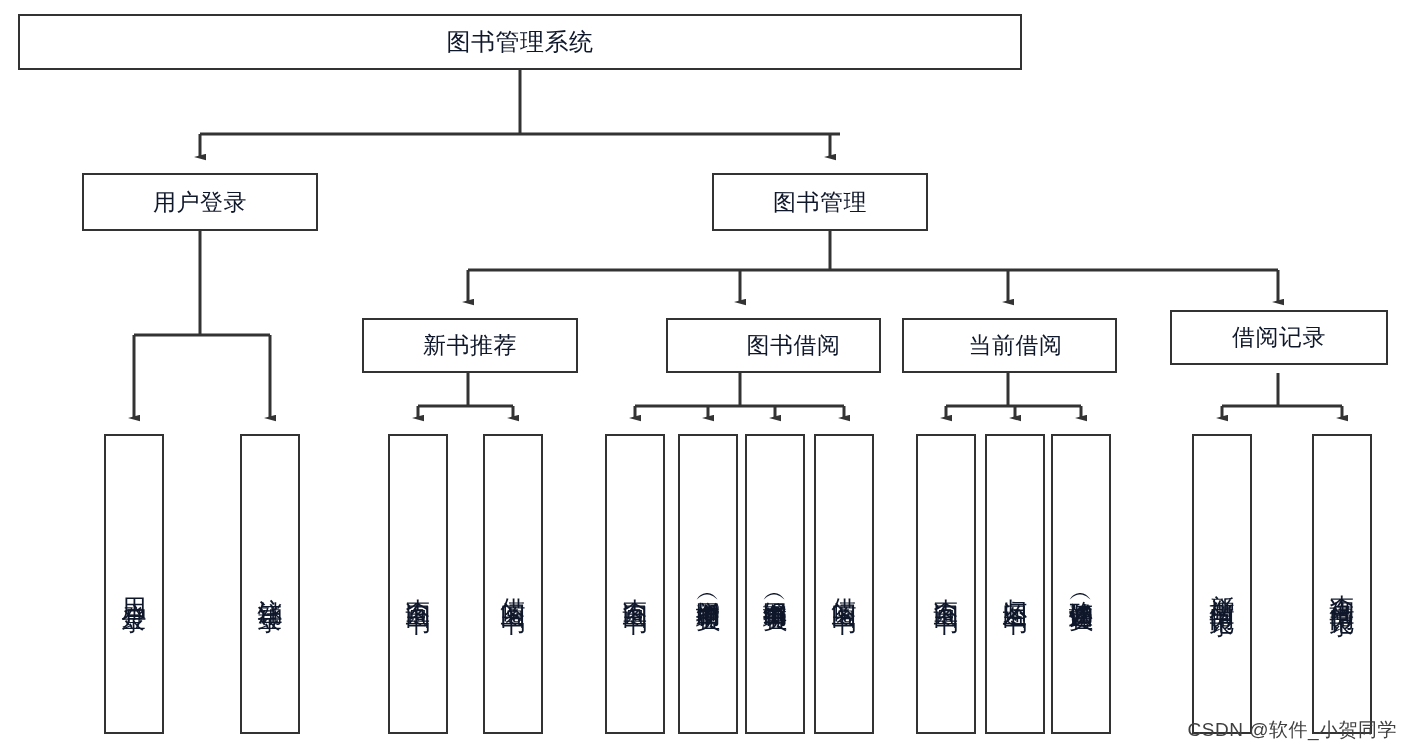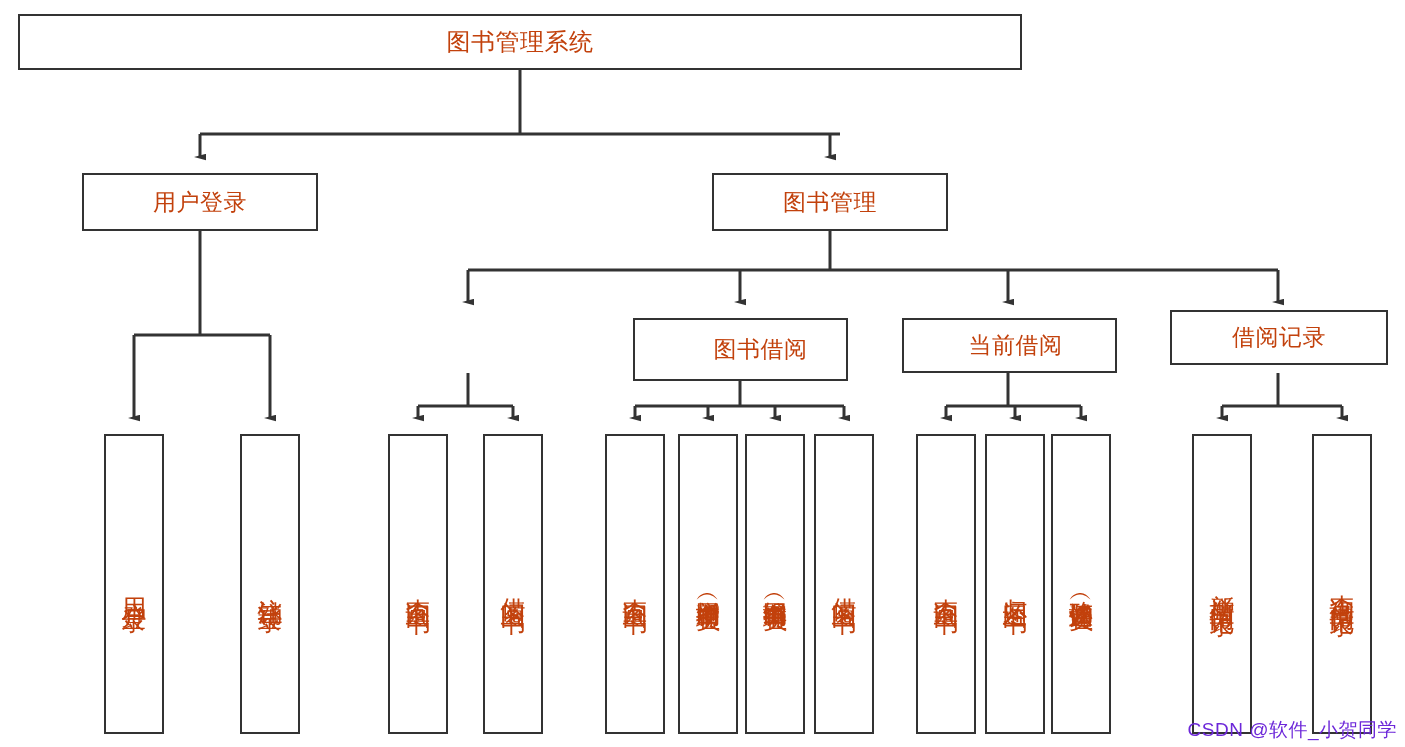--- a/index.html
+++ b/index.html
@@ -24,21 +24,21 @@
     pointer-events: none;
   }
   .node {
     position: absolute;
     box-sizing: border-box;
     border: 2px solid #333333;
     background: #ffffff;
     display: flex;
     align-items: center;
     justify-content: center;
-    color: #c2410c;
+    color: #0f172a;
   }
   .node-label {
     display: block;
     text-align: center;
     line-height: 1.08;
     white-space: pre;
   }
   
   .node.horizontal .node-label {
     font-size: 23px;
@@ -63,21 +63,21 @@
   }
   .node.vertical.tall-text .node-label {
     letter-spacing: 1px;
     font-size: 24px;
   }
   #watermark {
     position: absolute;
     right: 8px;
     bottom: 4px;
     font-size: 19px;
-    color: #6d28d9;
+    color: #404040;
     white-space: nowrap;
     letter-spacing: 0.5px;
   }
 </style>
 </head>
 <body>
 
 <div id="diagram-root">
 
   <svg id="connector-layer" viewBox="0 0 1405 747" width="1405" height="747">
@@ -130,25 +130,28 @@
     </g>
   </svg>
 
   <div class="node horizontal root" style="left:18px; top:14px; width:1004px; height:56px;">
     <span class="node-label">图书管理系统</span>
   </div>
 
   <div class="node horizontal" style="left:82px; top:173px; width:236px; height:58px;">
     <span class="node-label">用户登录</span>
   </div>
-  <div class="node horizontal" style="left:712px; top:173px; width:236px; height:58px;">
+  <div class="node horizontal" style="left:712px; top:173px; width:216px; height:58px;">
     <span class="node-label">图书管理</span>
   </div>
 
-  <div class="node horizontal" style="left:633px; top:318px; width:215px; height:63px;padding-left:40px;">
+  <div class="node horizontal" style="left:362px; top:318px; width:216px; height:55px;">
+    <span class="node-label">新书推荐</span>
+  </div>
+  <div class="node horizontal" style="left:666px; top:318px; width:215px; height:55px;padding-left:40px;">
     <span class="node-label">图书借阅</span>
   </div>
   <div class="node horizontal" style="left:902px; top:318px; width:215px; height:55px;padding-left:12px;">
     <span class="node-label">当前借阅</span>
   </div>
   <div class="node horizontal" style="left:1170px; top:310px; width:218px; height:55px;">
     <span class="node-label">借阅记录</span>
   </div>
 
   <div class="node vertical" style="left:104px; top:434px; width:60px; height:300px;">

